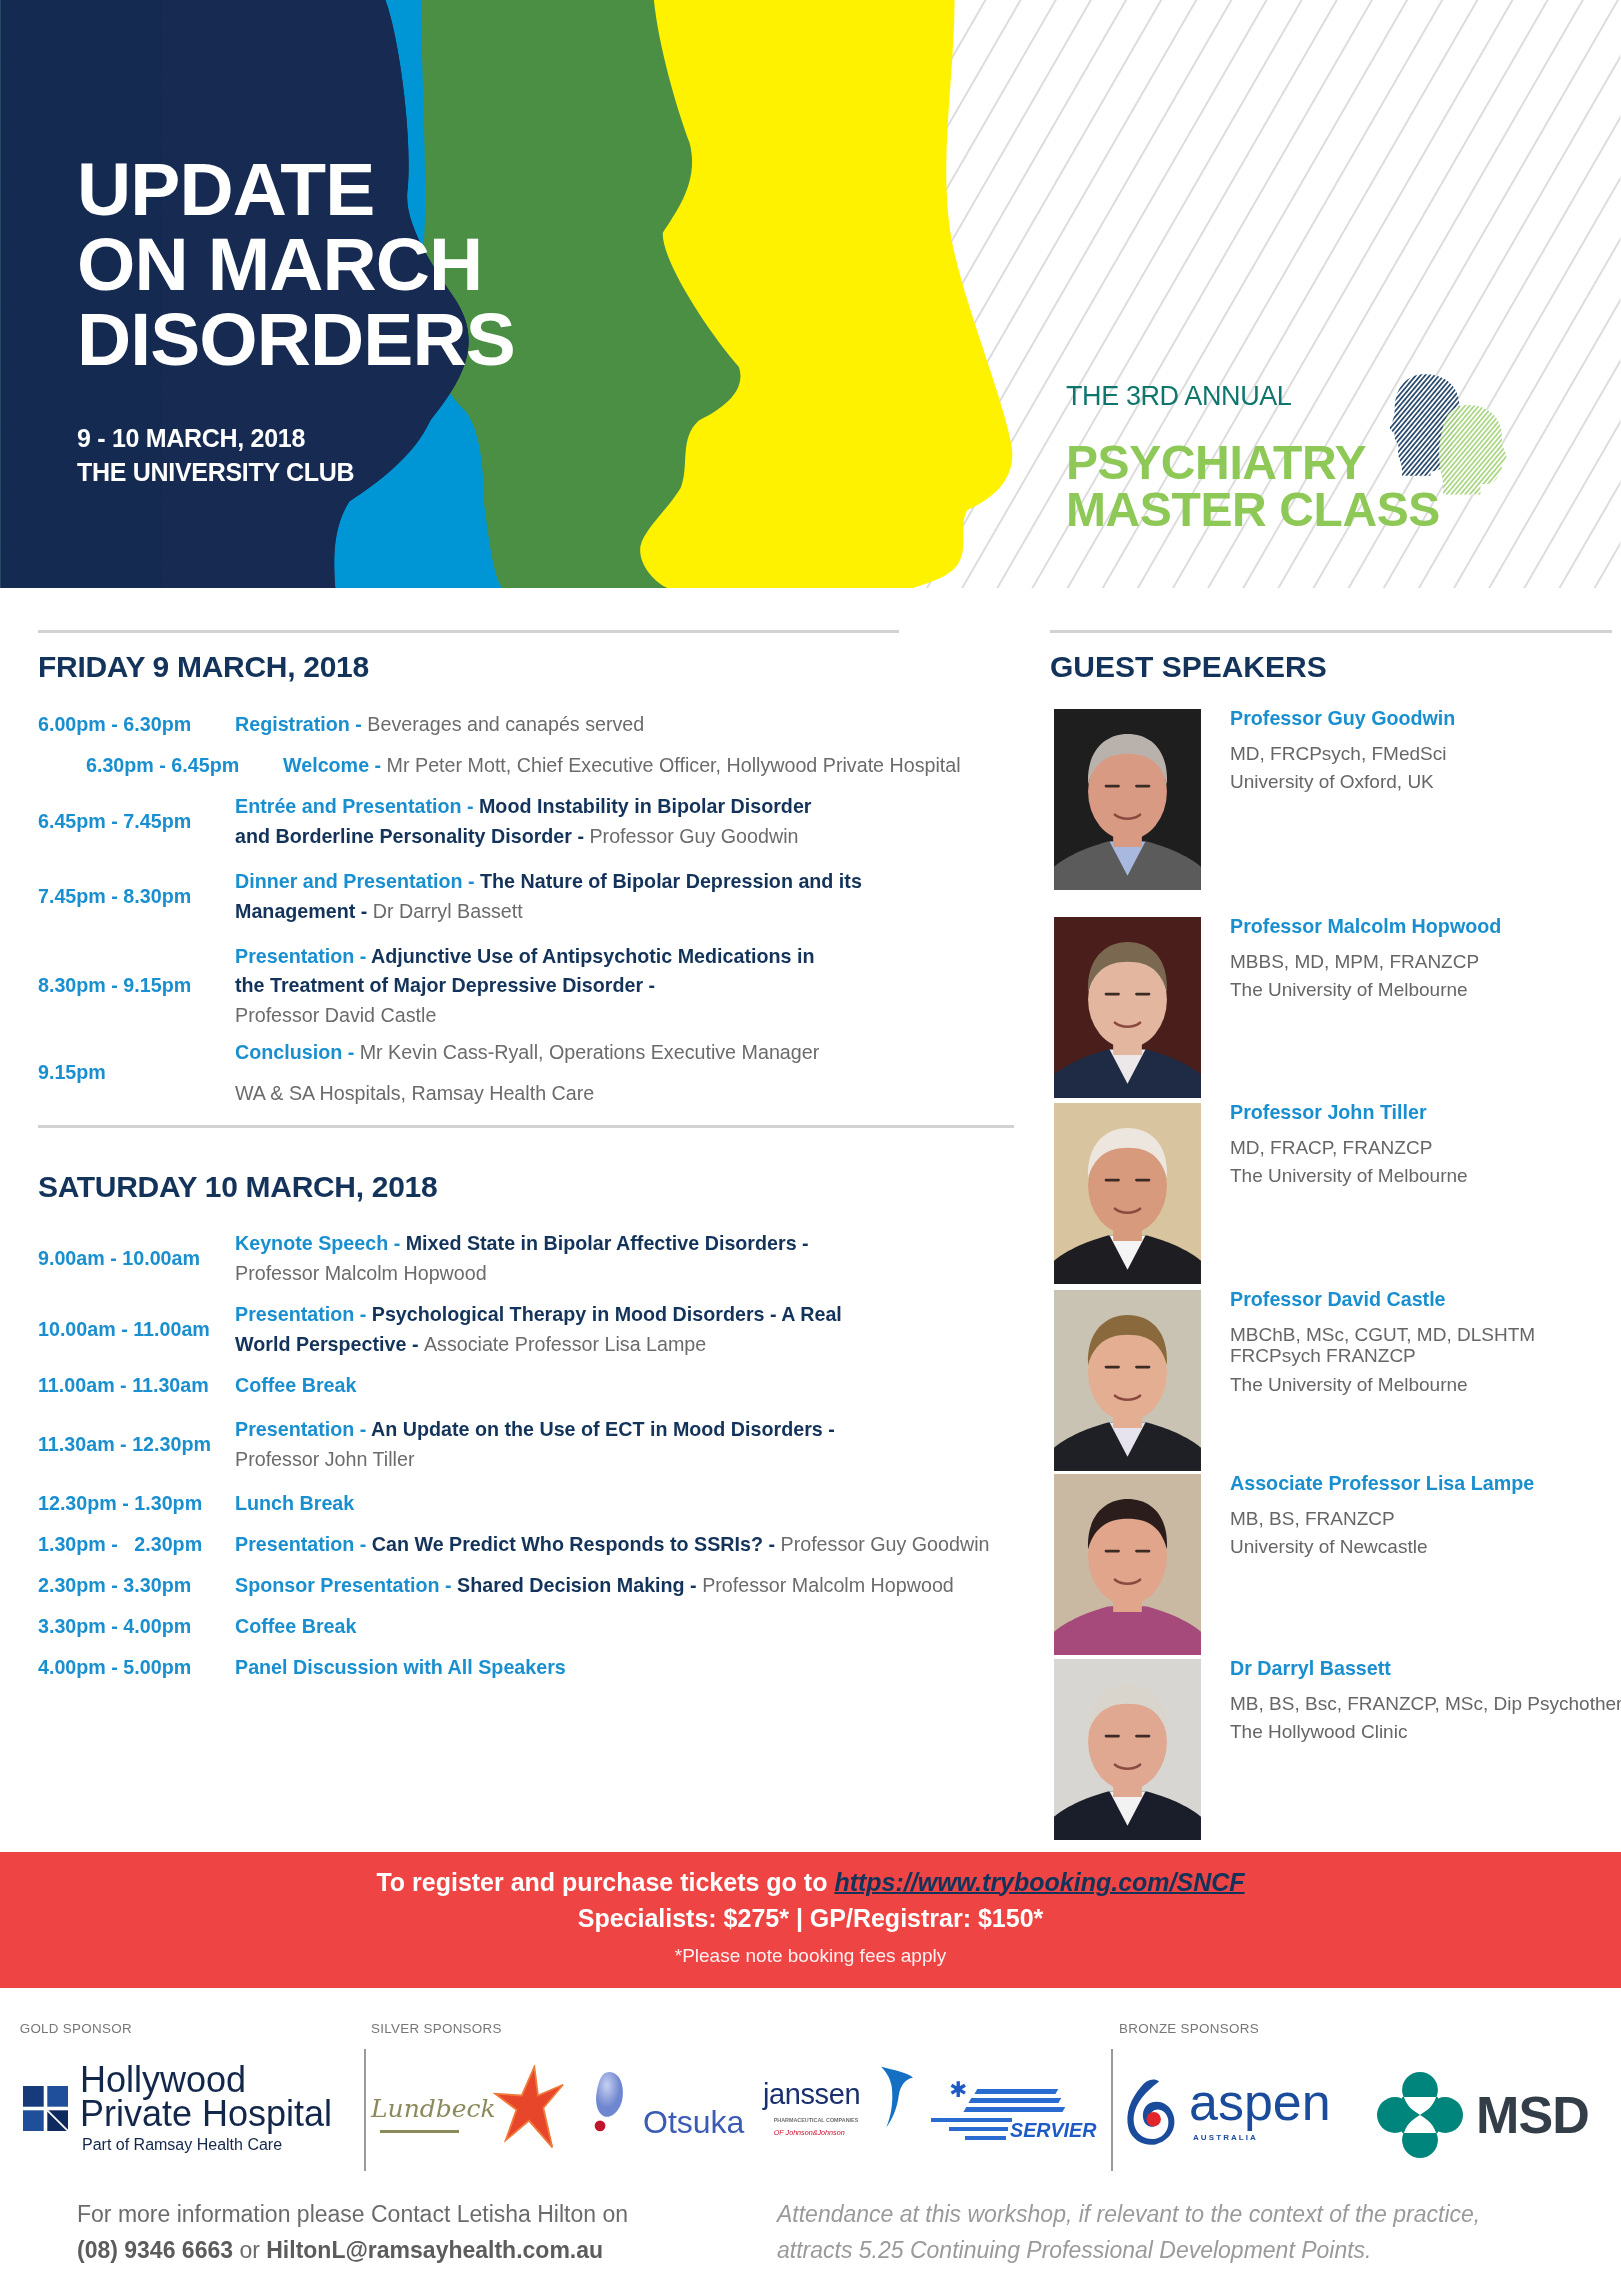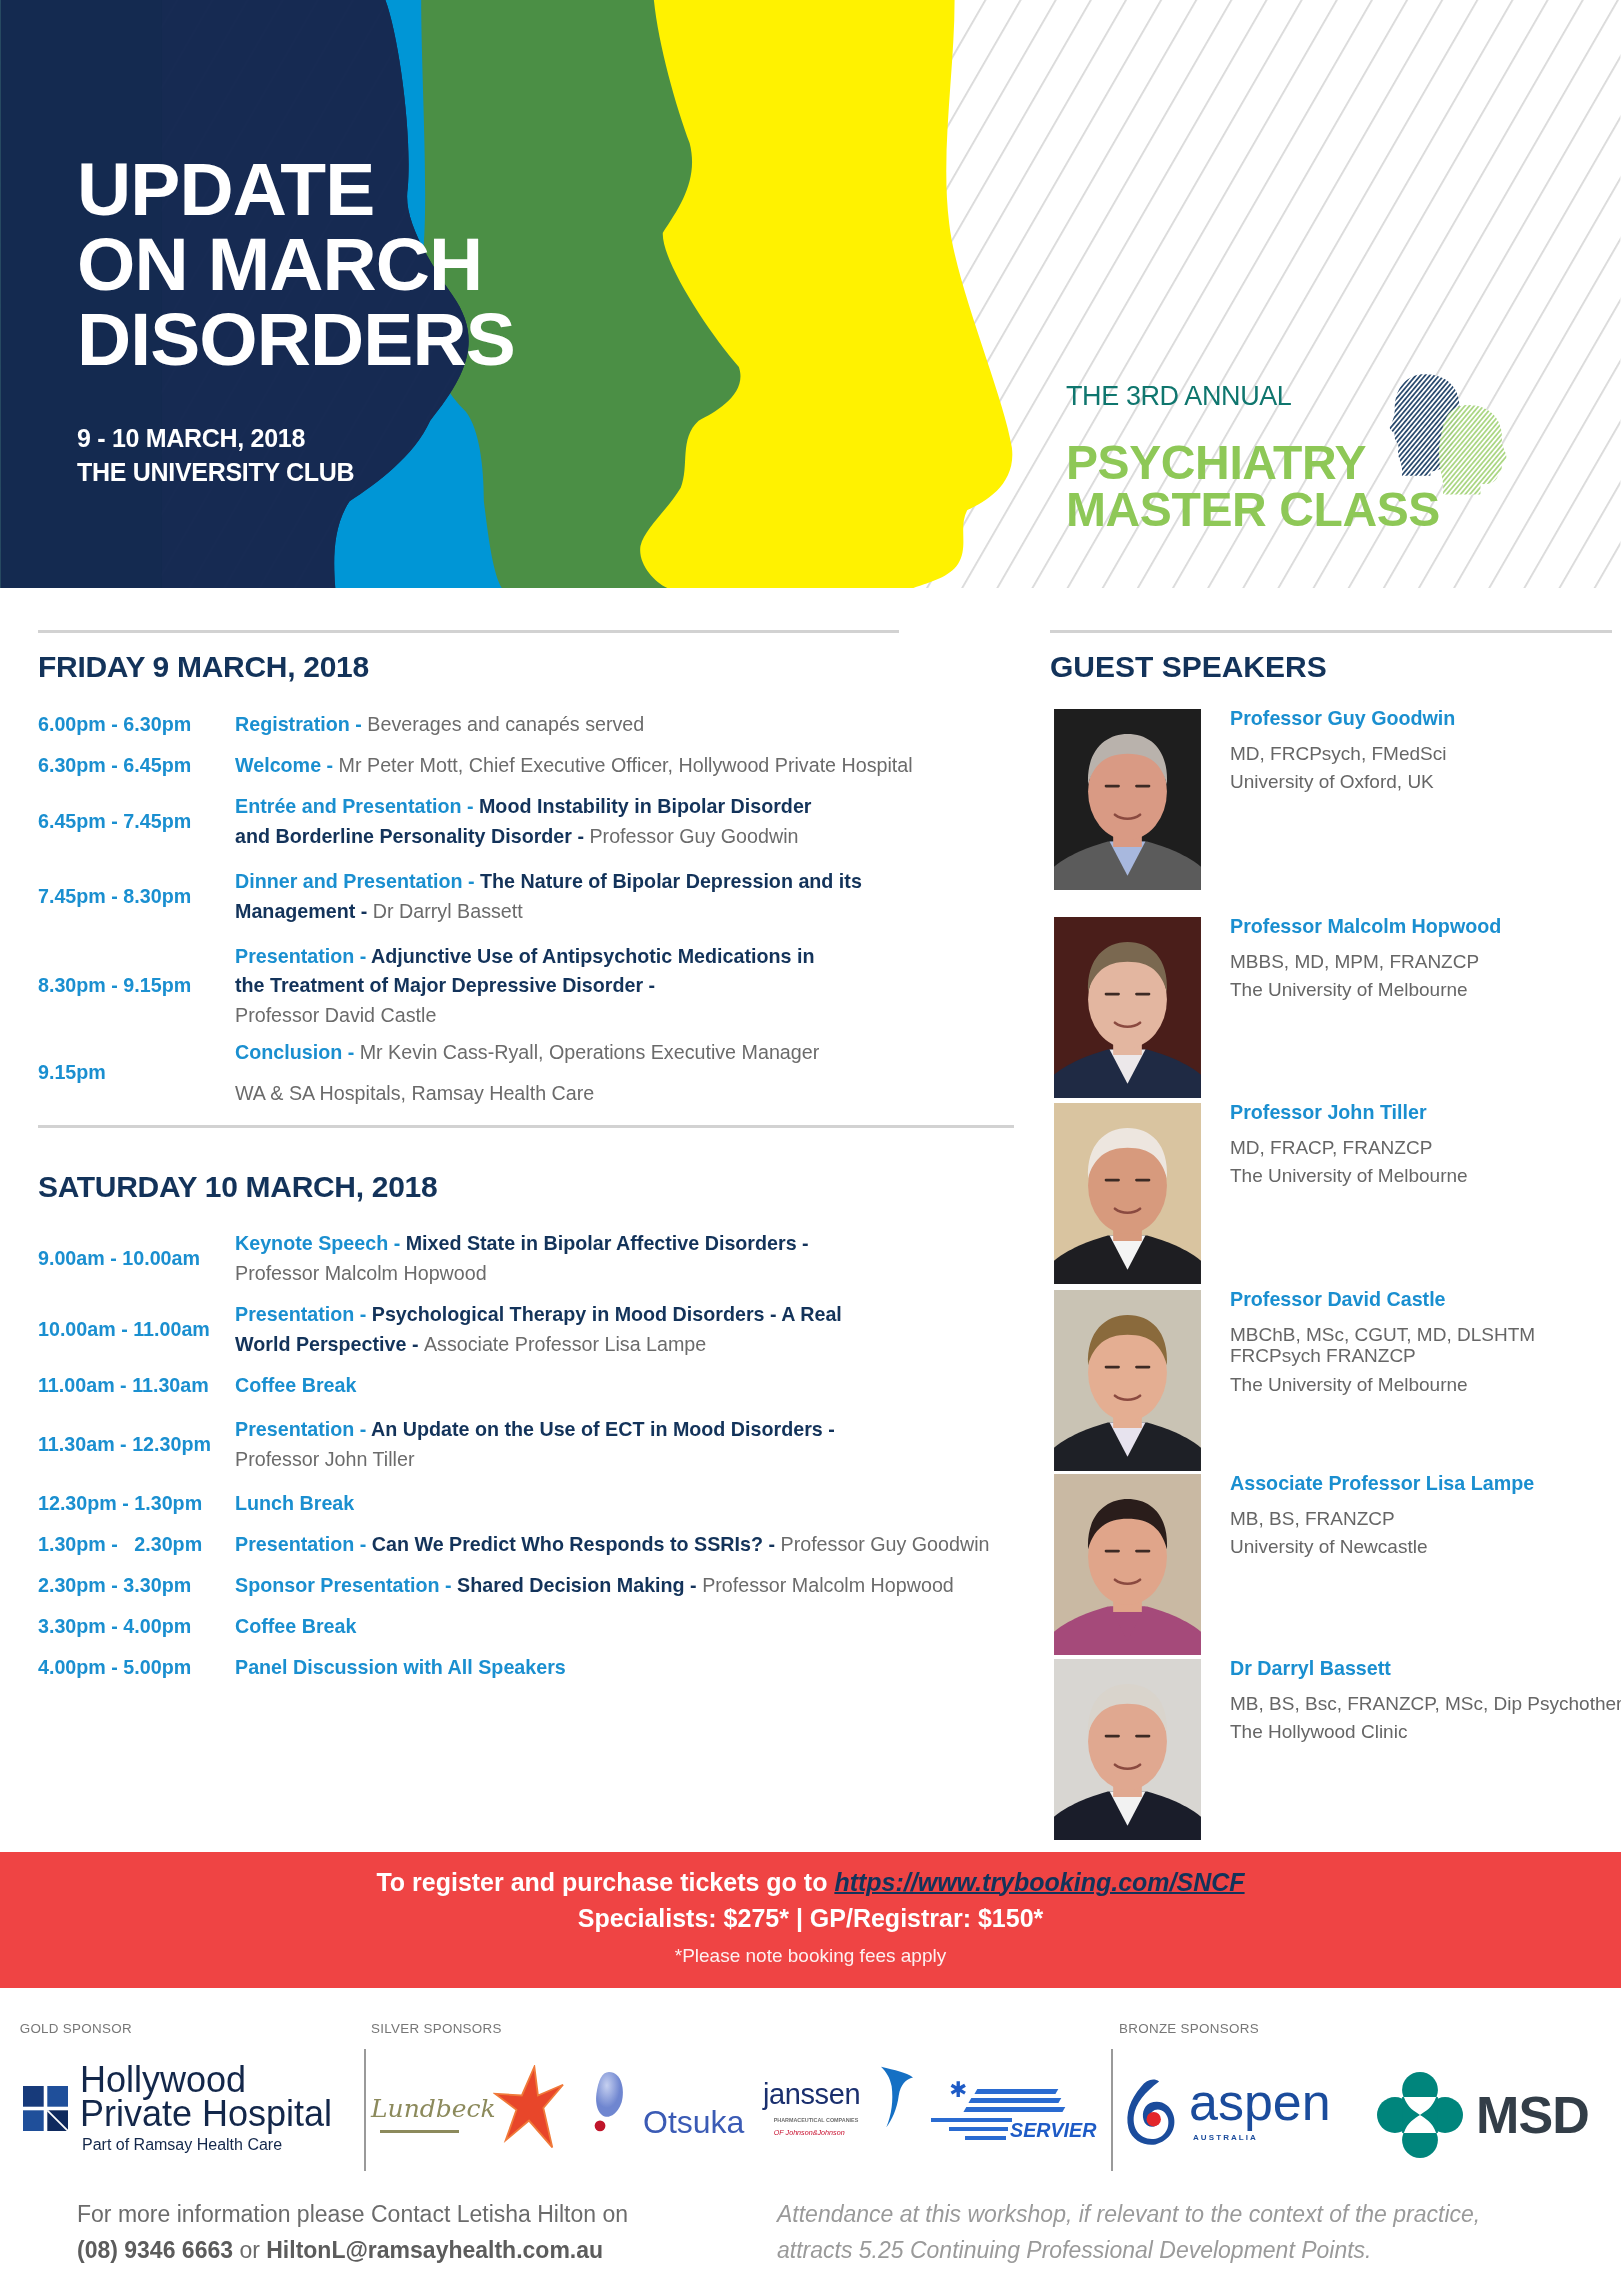--- a/index.html
+++ b/index.html
@@ -123,21 +123,21 @@
 <div class="rule" style="left:38px; top:630px; width:861px;"></div>
 <div class="rule" style="left:1050px; top:630px; width:562px;"></div>
 <div class="rule" style="left:38px; top:1125px; width:976px;"></div>
 
 <h2 class="day-title" style="top:650px;">FRIDAY 9 MARCH, 2018</h2>
 <div class="sched" style="top:704px;">
   <div class="row" style="height:41px;">
     <div class="time">6.00pm - 6.30pm</div>
     <div class="desc"><span class="cat">Registration - </span><span class="who">Beverages and canapés served</span></div>
   </div>
-  <div class="row" style="height:41px;">
+  <div class="row" style="height:41px;margin-left:48px;">
     <div class="time">6.30pm - 6.45pm</div>
     <div class="desc"><span class="cat">Welcome - </span><span class="who">Mr Peter Mott, Chief Executive Officer, Hollywood Private Hospital</span></div>
   </div>
   <div class="row" style="height:72px;">
     <div class="time">6.45pm - 7.45pm</div>
     <div class="desc" style="max-width:591px;"><span class="cat">Entrée and Presentation - </span><span class="topic">Mood Instability in Bipolar Disorder and Borderline Personality Disorder - </span><span class="who">Professor Guy Goodwin</span></div>
   </div>
   <div class="row" style="height:77px;">
     <div class="time">7.45pm - 8.30pm</div>
     <div class="desc" style="max-width:645px;"><span class="cat">Dinner and Presentation - </span><span class="topic">The Nature of Bipolar Depression and its Management - </span><span class="who"> Dr Darryl Bassett</span></div>

